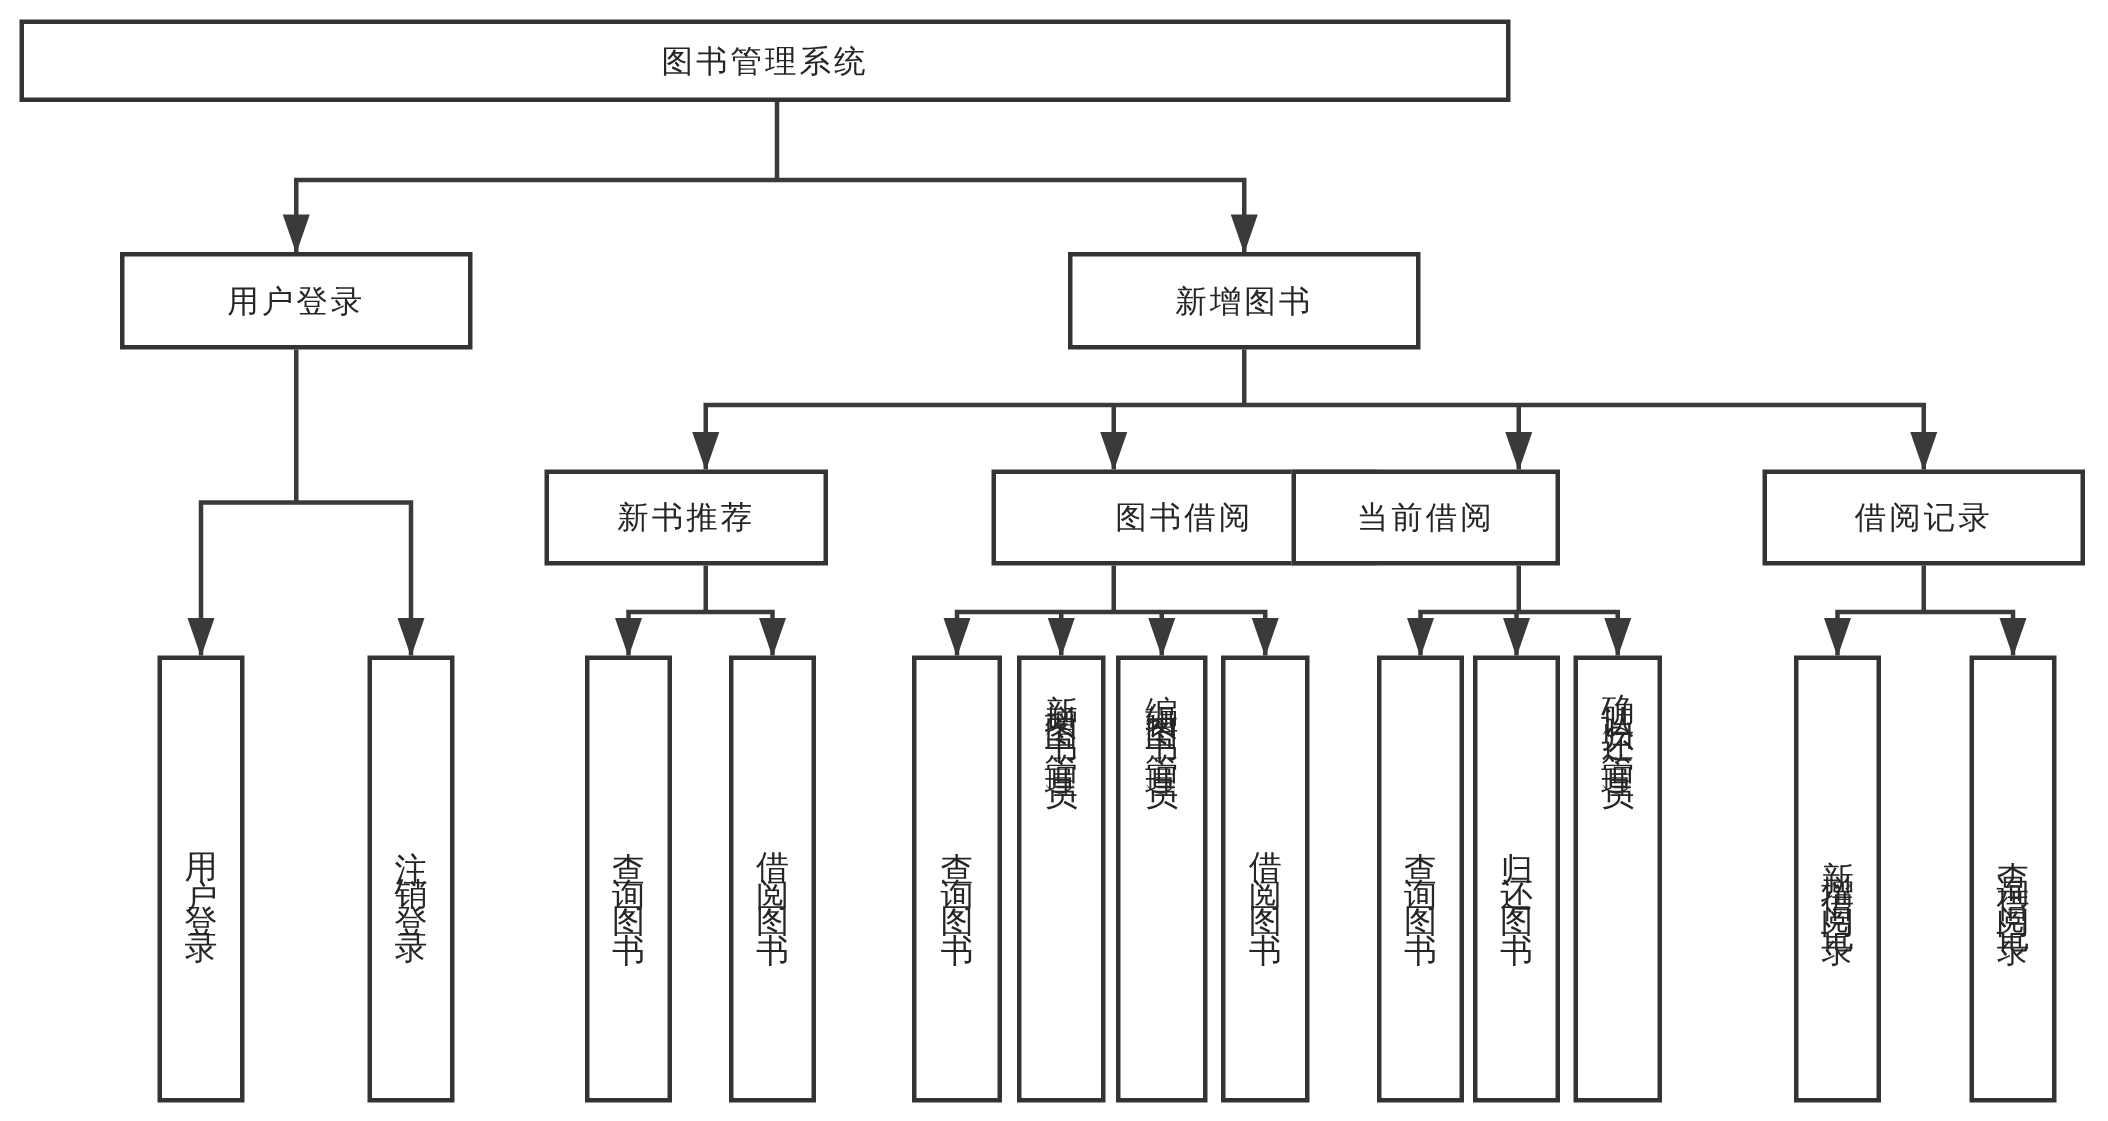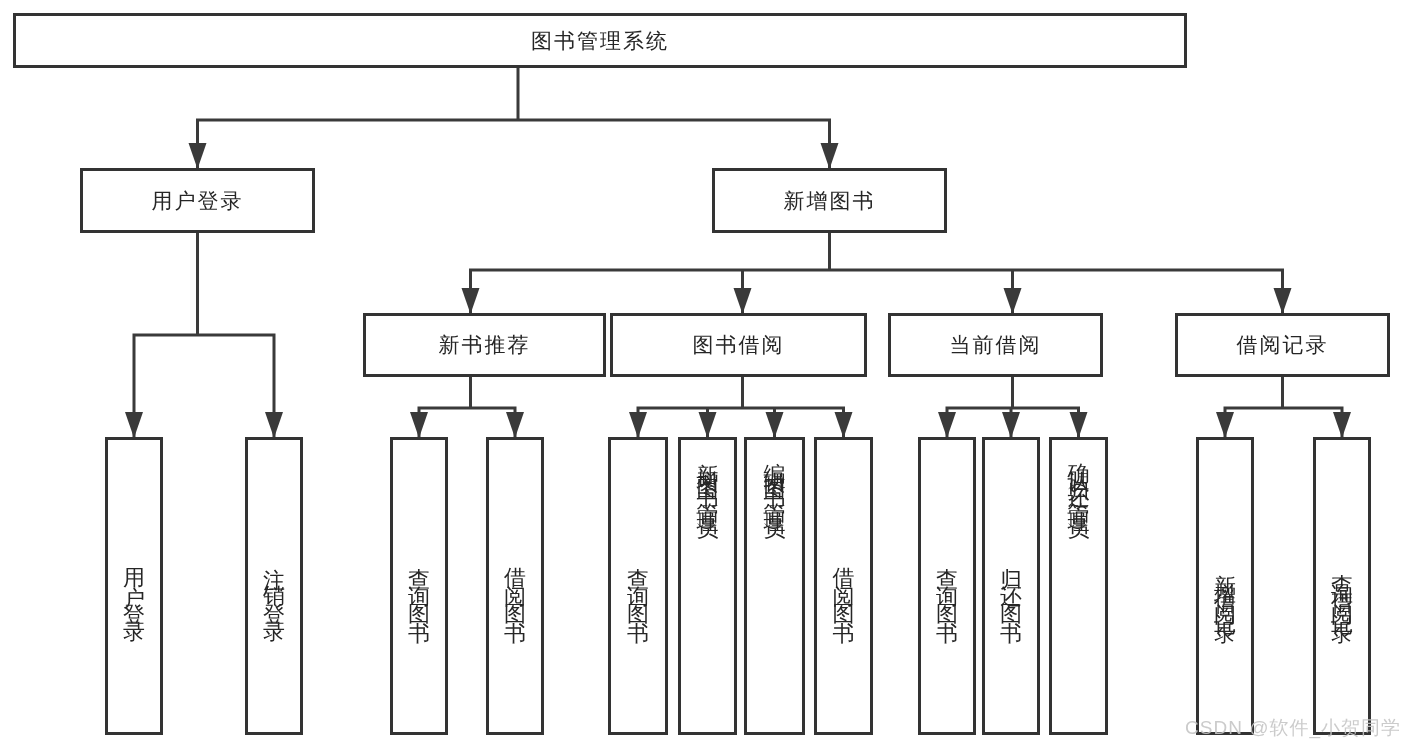--- a/index.html
+++ b/index.html
@@ -57,36 +57,36 @@
       <polygon points="834.5 412, 852.5 412, 843.5 438" fill="#3a3a3a"></polygon>
       <path d="M 1012.5 375 L 1012.5 408 M 947 408 L 1078.5 408 M 947 408 L 947 437 M 1011 408 L 1011 437 M 1078.5 408 L 1078.5 437 " fill="none" stroke="#3a3a3a" stroke-width="3" stroke-linecap="square"></path>
       <polygon points="938 412, 956 412, 947 438" fill="#3a3a3a"></polygon>
       <polygon points="1002 412, 1020 412, 1011 438" fill="#3a3a3a"></polygon>
       <polygon points="1069.5 412, 1087.5 412, 1078.5 438" fill="#3a3a3a"></polygon>
       <path d="M 1282.5 375 L 1282.5 408 M 1225 408 L 1342 408 M 1225 408 L 1225 437 M 1342 408 L 1342 437 " fill="none" stroke="#3a3a3a" stroke-width="3" stroke-linecap="square"></path>
       <polygon points="1216 412, 1234 412, 1225 438" fill="#3a3a3a"></polygon>
       <polygon points="1333 412, 1351 412, 1342 438" fill="#3a3a3a"></polygon>
     </svg>
   <div id="nodes">
-      <div class="node h" style="left: 13px; top: 13px; width: 1174px; height: 55px;">
+      <div class="node h" style="left: 13px; top: 13px; width: 994px; height: 55px;">
         <span>图书管理系统</span>
       </div>
       <div class="node h" style="left: 80px; top: 168px; width: 235px; height: 65px;">
         <span>用户登录</span>
       </div>
       <div class="node h" style="left: 712px; top: 168px; width: 235px; height: 65px;">
         <span>新增图书</span>
       </div>
-      <div class="node h" style="left: 363px; top: 313px; width: 243px; height: 64px;">
+      <div class="node h" style="left: 363px; top: 313px; width: 189px; height: 64px;">
         <span>新书推荐</span>
       </div>
-      <div class="node h" style="left: 610px; top: 313px; width: 257px; height: 64px; font-family: Liberation Serif, serif;">
+      <div class="node h" style="left: 661px; top: 313px; width: 257px; height: 64px; font-family: Liberation Serif, serif;">
         <span>图书借阅</span>
       </div>
-      <div class="node h" style="left: 888px; top: 313px; width: 215px; height: 64px; text-align: center;">
+      <div class="node h" style="left: 861px; top: 313px; width: 179px; height: 64px; text-align: center;">
         <span>当前借阅</span>
       </div>
       <div class="node h" style="left: 1175px; top: 313px; width: 215px; height: 64px; text-align: center;">
         <span>借阅记录</span>
       </div>
       <div class="node v sp-wide" style="left: 105px; top: 437px; width: 58px; height: 298px;">
         <span>用户登录</span>
       </div>
       <div class="node v sp-wide" style="left: 245px; top: 437px; width: 58px; height: 298px;">
         <span>注销登录</span>
@@ -118,14 +118,13 @@
       <div class="node v sp-tight v-start" style="left: 1049px; top: 437px; width: 59px; height: 298px;">
         <span>确认归还（管理员）</span>
       </div>
       <div class="node v sp-mid" style="left: 1196px; top: 437px; width: 58px; height: 298px;">
         <span>新增借阅记录</span>
       </div>
       <div class="node v sp-mid" style="left: 1313px; top: 437px; width: 58px; height: 298px;">
         <span>查询借阅记录</span>
       </div>
     </div>
-  <div class="watermark">CSDN @软件_小贺同学</div>
 </div>
 
 </body></html>

